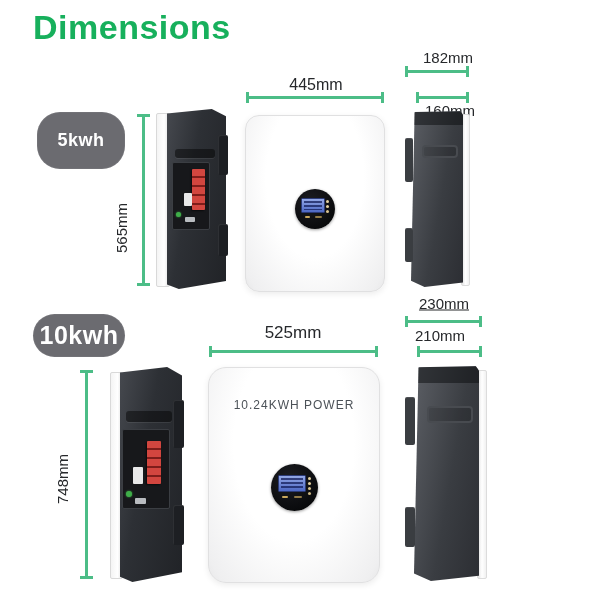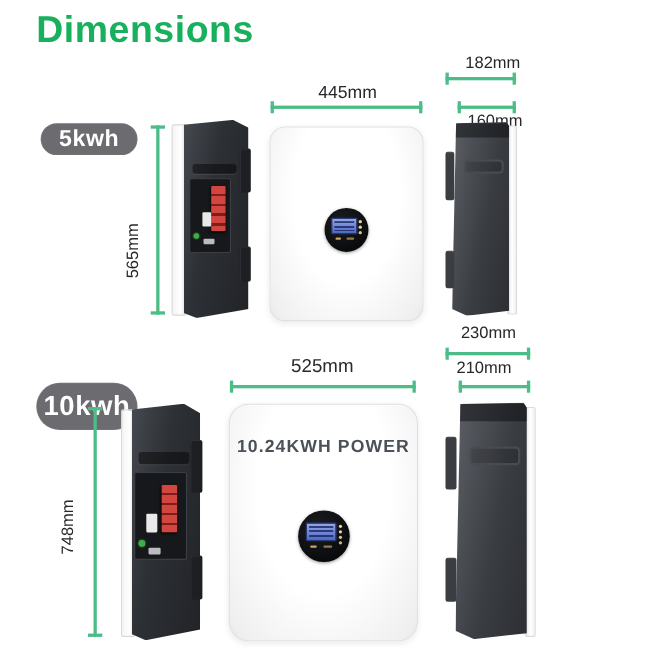--- a/index.html
+++ b/index.html
@@ -17,22 +17,22 @@
     color:#17b05c;
   }
 
   
   .badge{
     background:#6b6b70;color:#ffffff;
     display:flex;align-items:center;justify-content:center;
     font-weight:700;letter-spacing:.5px;
     box-shadow:inset 0 0 0 1px rgba(255,255,255,.05);
   }
-  .badge-1{left:37px;top:112px;width:88px;height:29px;border-radius:23px;font-size:21px;}
-  .badge-2{left:33px;top:314px;width:92px;height:43px;border-radius:22px;font-size:25px;margin-top:34px;}
+  .badge-1{left:37px;top:112px;width:88px;height:57px;border-radius:23px;font-size:18px;}
+  .badge-2{left:33px;top:314px;width:92px;height:43px;border-radius:22px;font-size:25px;}
 
   
   .dim-h{height:3px;background:#4cbd87;}
   .dim-h::before,.dim-h::after{
     content:"";position:absolute;top:-4px;width:3px;height:11px;background:#4cbd87;
   }
   .dim-h::before{left:0;}
   .dim-h::after{right:0;}
   .dim-v{width:3px;background:#4cbd87;}
   .dim-v::before,.dim-v::after{
@@ -86,21 +86,21 @@
   .front-panel{
     background:radial-gradient(ellipse at 50% 35%,#ffffff 50%,#efeff0 92%,#e7e7e8 100%);
     border:1px solid #e0e0e1;
     box-shadow:0 2px 6px rgba(0,0,0,.08);
   }
   .fp-label{
     position:absolute;left:0;right:0;text-align:center;
     letter-spacing:1px;white-space:nowrap;
   }
   .fp-label-1{top:24px;font-size:12px;color:#8d9298;font-weight:500;}
-  .fp-label-2{top:30px;font-size:16px;color:#4b5157;font-weight:700;}
+  .fp-label-2{top:30px;font-size:12px;color:#4b5157;font-weight:400;}
   .fp-display{
     position:absolute;border-radius:50%;
     background:radial-gradient(circle at 38% 32%,#1c1d22 0%,#0a0b0d 70%,#000 100%);
     box-shadow:0 1px 3px rgba(0,0,0,.4);
   }
   .fp-lcd{
     position:absolute;
     background:linear-gradient(180deg,#93a8e6,#4d68c4);
     border:1px solid #2b3a77;border-radius:1px;
     overflow:hidden;
@@ -192,21 +192,21 @@
 <div class="abs front-panel" style="left:208px;top:367px;width:170px;height:214px;border-radius:18px;">
   <div class="fp-label fp-label-2 txt">10.24KWH POWER</div>
   <div class="fp-display" style="left:62px;top:96px;width:47px;height:47px;">
     <div class="fp-lcd" style="left:7px;top:11px;width:26px;height:15px;"></div>
     <div class="fp-leds" style="left:37px;top:13px;box-shadow:0 5px 0 #e6d3a1,0 10px 0 #d8c290,0 15px 0 #cbb684;"></div>
     <div class="fp-mark" style="left:11px;top:32px;width:6px;height:2px;"></div>
     <div class="fp-mark" style="left:23px;top:32px;width:8px;height:2px;opacity:.7;"></div>
   </div>
 </div>
 
-<div class="abs dim-label" style="left:444px;top:303px;">230mm</div>
+<div class="abs dim-label" style="left:444px;top:303px;text-decoration:underline;">230mm</div>
 <div class="abs dim-h" style="left:405px;top:320px;width:77px;"></div>
 <div class="abs dim-label" style="left:440px;top:335px;">210mm</div>
 <div class="abs dim-h" style="left:417px;top:350px;width:65px;"></div>
 
 <div class="abs" style="left:405px;top:366px;width:82px;height:215px;">
   <div class="abs bracket-r" style="left:72px;top:4px;width:8px;height:207px;"></div>
   <div class="abs sv-body" style="left:9px;top:0;width:65px;height:215px;">
     <div class="abs sv-cap" style="left:3px;top:1px;right:0;height:16px;"></div>
     <div class="abs sv-handle" style="left:13px;top:40px;width:42px;height:13px;"></div>
   </div>

